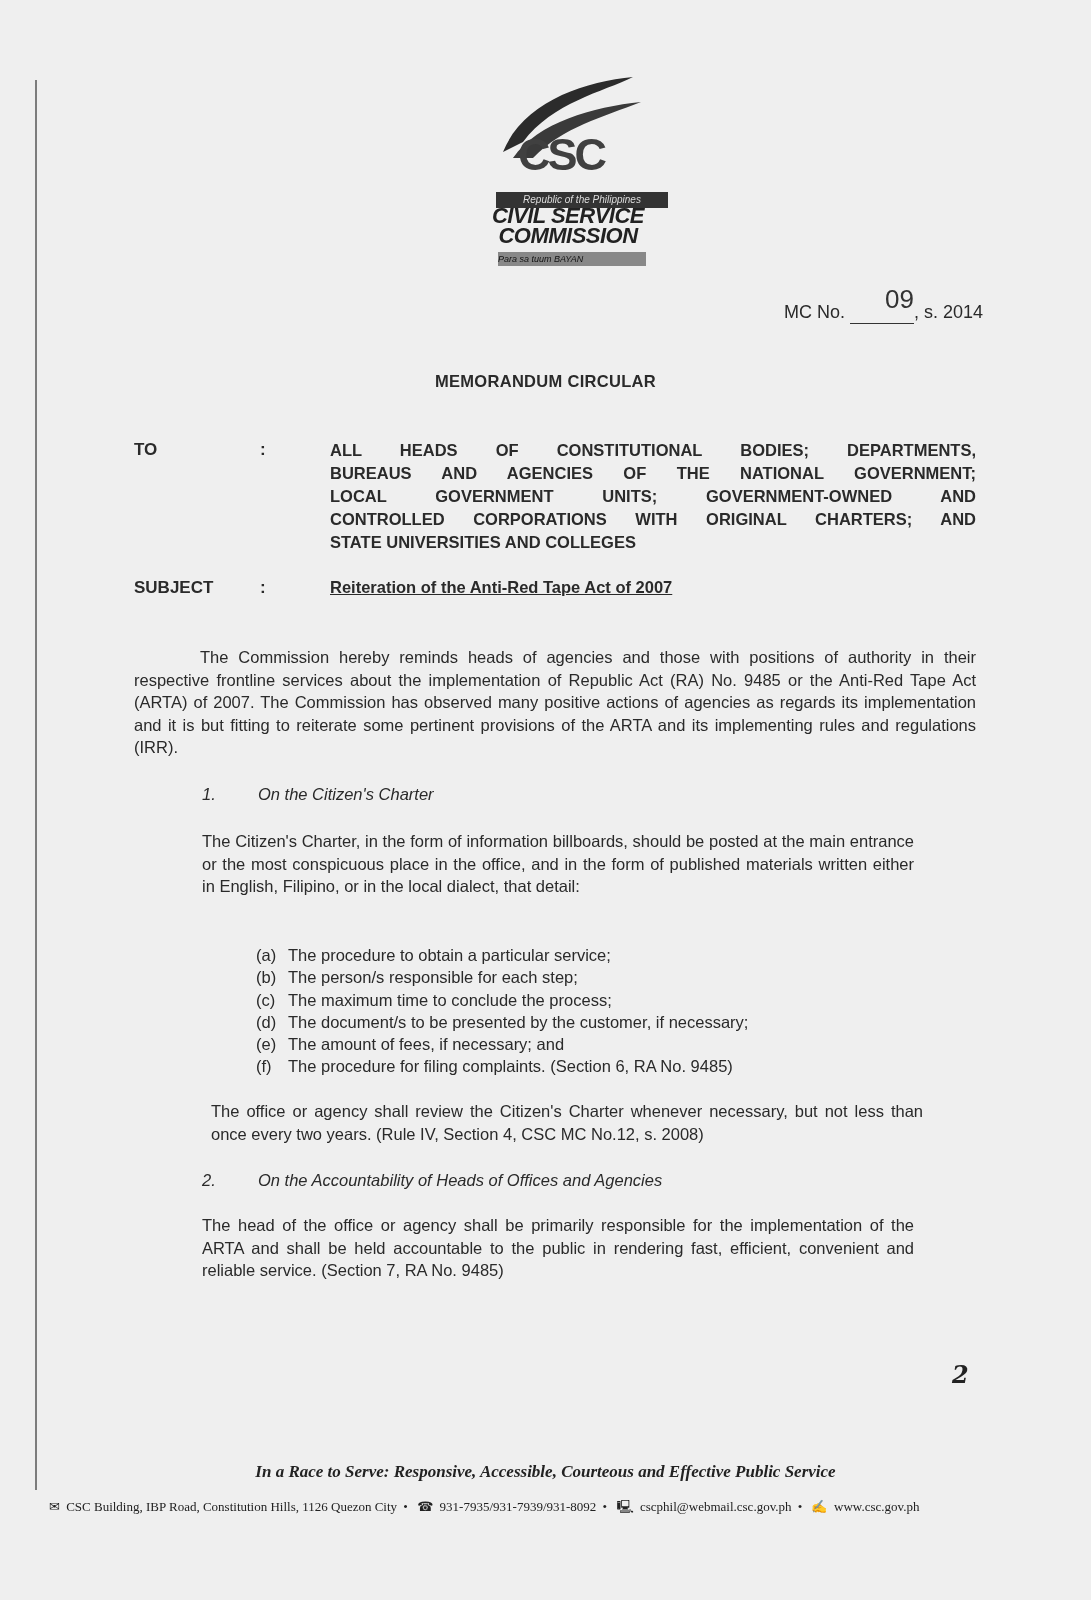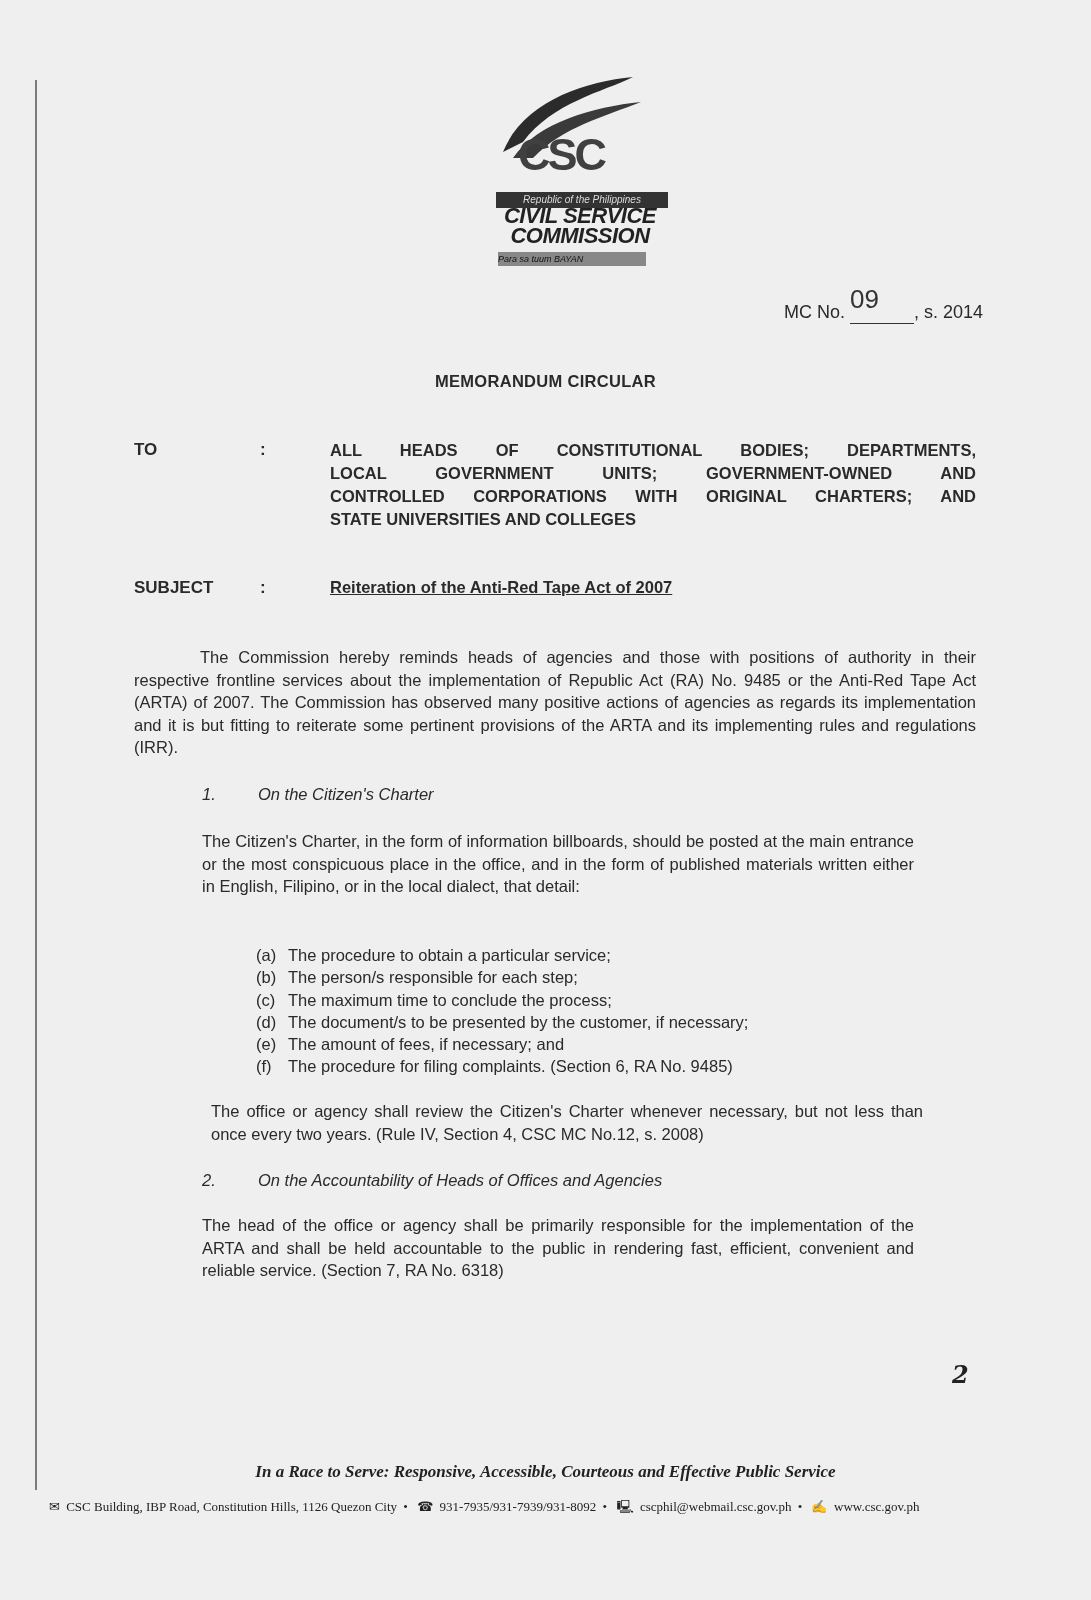--- a/index.html
+++ b/index.html
@@ -9,25 +9,25 @@
     font-family:"Liberation Sans", sans-serif;
     color:#2a2a2a;
   }
   .margin-line { position:absolute; left:35px; top:80px; width:2px; height:1410px; background:#555; opacity:.75; }
 
   
   .logo { position:absolute; left:488px; top:72px; width:170px; height:200px; }
   .logo .swoosh { position:absolute; left:5px; top:0; width:150px; height:90px; }
   .logo .csc { position:absolute; left:30px; top:60px; font-family:"Liberation Sans", sans-serif; font-weight:bold; font-size:45px; letter-spacing:-3px; color:#404040; line-height:1; }
   .logo .band { position:absolute; left:8px; top:120px; width:172px; height:16px; background:#333; color:#ddd; font-size:10px; font-style:italic; text-align:center; line-height:16px; }
-  .logo .civil { position:absolute; left:12px; top:134px; width:160px; text-align:center; font-size:22px; font-weight:bold; font-style:italic; color:#222; line-height:20px; letter-spacing:-.5px; }
+  .logo .civil { position:absolute; left:0; top:134px; width:160px; text-align:center; font-size:22px; font-weight:bold; font-style:italic; color:#222; line-height:20px; letter-spacing:-.5px; }
   .logo .para { position:absolute; left:10px; top:180px; width:148px; height:14px; background:#888; color:#111; font-size:9px; font-style:italic; line-height:14px; }
 
   .mcno { position:absolute; left:784px; top:302px; font-size:18px; }
-  .mcno .num { display:inline-block; width:64px; text-align:left; border-bottom:1.5px solid #333; position:relative; }
+  .mcno .num { display:inline-block; width:64px; text-align:right; border-bottom:1.5px solid #333; position:relative; }
   .mcno .num span { position:absolute; left:0; right:0; bottom:8px; font-size:26px; font-weight:normal; color:#333; }
 
   .title { position:absolute; left:0; width:1091px; top:372px; text-align:center; font-weight:bold; font-size:16.5px; letter-spacing:.3px; }
 
   .label { position:absolute; font-weight:bold; font-size:17px; }
   .colon { position:absolute; font-weight:bold; font-size:17px; }
   .to-text { position:absolute; left:330px; top:439px; width:646px; font-weight:bold; font-size:16.5px; line-height:23px; text-align:justify; text-align-last:justify; }
   .to-text .last { text-align-last:left; }
   .subject-text { position:absolute; left:330px; top:578px; font-weight:bold; font-size:16.5px; text-decoration:underline; }
 
@@ -65,20 +65,21 @@
   <span>MC No.</span>
   <span class="num">&nbsp;<span>09</span></span><span>, s. 2014</span>
 </div>
 
 <div class="title">MEMORANDUM CIRCULAR</div>
 
 <div class="label" style="left:134px; top:440px;">TO</div>
 <div class="colon" style="left:260px; top:440px;">:</div>
 <div class="to-text">
   <div>ALL HEADS OF CONSTITUTIONAL BODIES; DEPARTMENTS,</div>
+  <div>BUREAUS AND AGENCIES OF THE NATIONAL GOVERNMENT;</div>
   <div>LOCAL GOVERNMENT UNITS; GOVERNMENT-OWNED AND</div>
   <div>CONTROLLED CORPORATIONS WITH ORIGINAL CHARTERS; AND</div>
   <div class="last">STATE UNIVERSITIES AND COLLEGES</div>
 </div>
 
 <div class="label" style="left:134px; top:578px;">SUBJECT</div>
 <div class="colon" style="left:260px; top:578px;">:</div>
 <div class="subject-text">Reiteration of the Anti-Red Tape Act of 2007</div>
 
 <div class="para" style="left:134px; top:646px; width:842px; text-indent:66px;">The Commission hereby reminds heads of agencies and those with positions of authority in their respective frontline services about the implementation of Republic Act (RA) No. 9485 or the Anti-Red Tape Act (ARTA) of 2007. The Commission has observed many positive actions of agencies as regards its implementation and it is but fitting to reiterate some pertinent provisions of the ARTA and its implementing rules and regulations (IRR).</div>
@@ -95,21 +96,21 @@
   <li><span class="k">(d)</span><span>The document/s to be presented by the customer, if necessary;</span></li>
   <li><span class="k">(e)</span><span>The amount of fees, if necessary; and</span></li>
   <li><span class="k">(f)</span><span>The procedure for filing complaints. (Section 6, RA No. 9485)</span></li>
 </ul>
 
 <div class="para" style="left:211px; top:1100px; width:712px;">The office or agency shall review the Citizen's Charter whenever necessary, but not less than once every two years. (Rule IV, Section 4, CSC MC No.12, s. 2008)</div>
 
 <div class="item-head" style="left:202px; top:1171px;">
   <span class="n">2.</span><span>On the Accountability of Heads of Offices and Agencies</span>
 </div>
-<div class="para" style="left:202px; top:1214px; width:712px;">The head of the office or agency shall be primarily responsible for the implementation of the ARTA and shall be held accountable to the public in rendering fast, efficient, convenient and reliable service. (Section 7, RA No. 6318)</div>
+<div class="para" style="left:202px; top:1214px; width:712px;">The head of the office or agency shall be primarily responsible for the implementation of the ARTA and shall be held accountable to the public in rendering fast, efficient, convenient and reliable service. (Section 7, RA No. 9485)</div>
 
 <div class="handnum">2</div>
 
 <div class="motto">In a Race to Serve: Responsive, Accessible, Courteous and Effective Public Service</div>
 
 <div class="footer">
   <span class="ic">✉</span>
   <span>CSC Building, IBP Road, Constitution Hills, 1126 Quezon City</span>
   <span class="ic">•</span>
   <span class="ic">☎</span>

